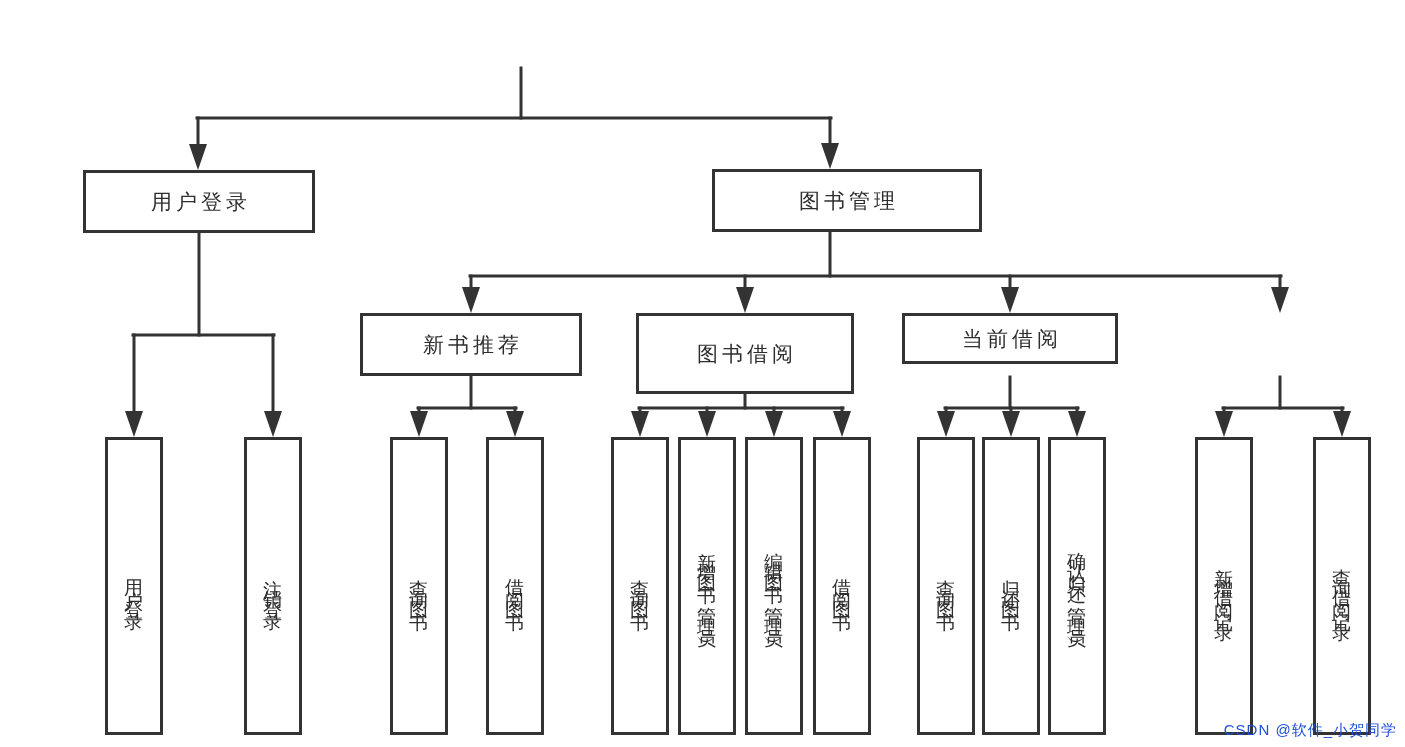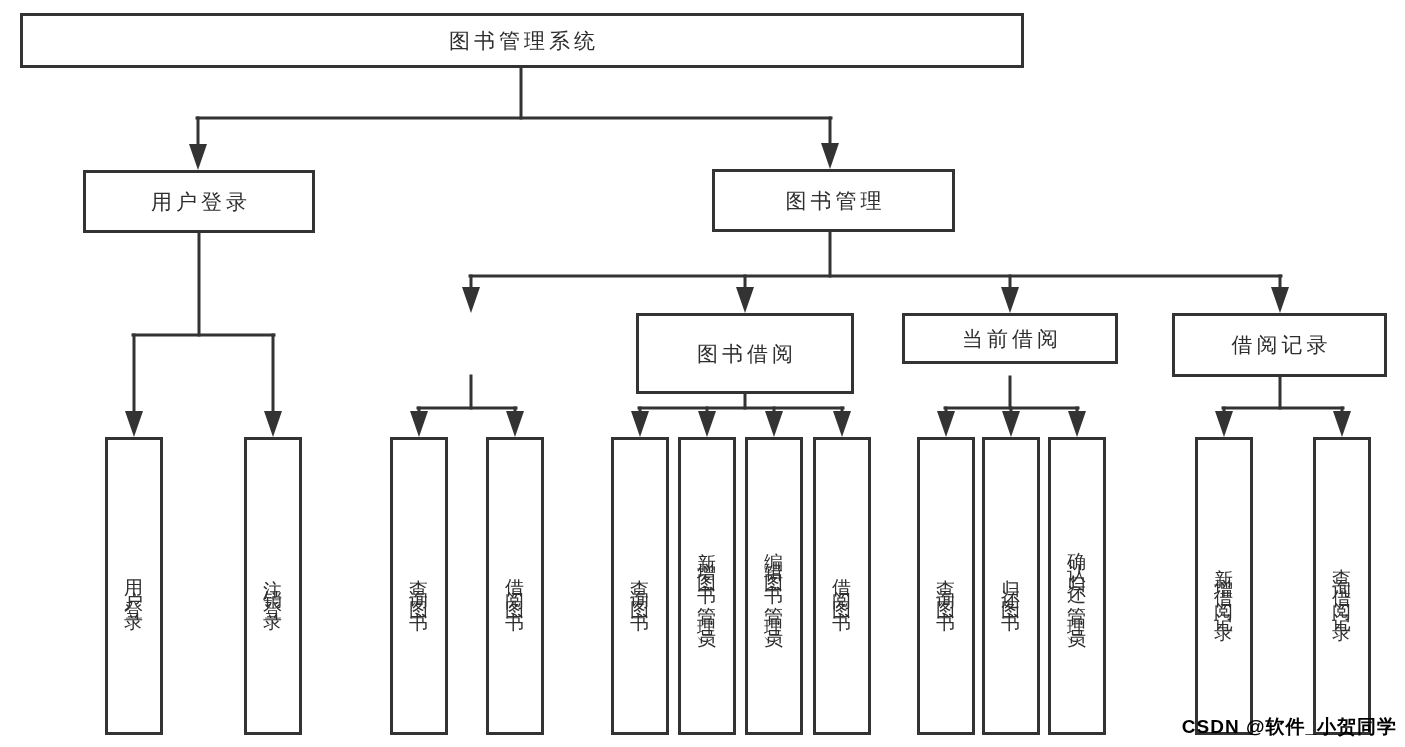--- a/index.html
+++ b/index.html
@@ -48,26 +48,25 @@
     text-orientation: upright;
     font-size: 19px;
     line-height: 1;
     letter-spacing: 11px;
     white-space: nowrap;
   }
   .watermark {
     position: absolute;
     right: 8px;
     bottom: 7px;
-    font-size: 19px;
-    color: #000000;
+    font-size: 15px;
+    color: #1d4ed8;
     letter-spacing: 1px;
     white-space: nowrap;
     z-index: 5;
-    font-weight: bold;
   }
   .wires line {
     stroke: #333333;
     stroke-width: 3;
     stroke-linecap: square;
   }
   .wires polygon { fill: #333333; }
 </style>
 </head>
 <body>
@@ -129,40 +128,37 @@
     <polygon points="1068,411 1086,411 1077,437"></polygon>
 
     <line x1="1280" y1="377" x2="1280" y2="408"></line>
     <line x1="1223" y1="408" x2="1343" y2="408"></line>
     <line x1="1224" y1="408" x2="1224" y2="415"></line>
     <polygon points="1215,411 1233,411 1224,437"></polygon>
     <line x1="1342" y1="408" x2="1342" y2="415"></line>
     <polygon points="1333,411 1351,411 1342,437"></polygon>
   </svg>
 
-  <div class="node hbox" style="left:20px;top:13px;width:1004px;height:55px">
-    <span>图书管理系统</span>
-  </div>
 
   <div class="node hbox" style="left:83px;top:170px;width:232px;height:63px">
     <span>用户登录</span>
   </div>
-  <div class="node hbox" style="left:712px;top:169px;width:243px;height:63px">
+  <div class="node hbox" style="left:712px;top:169px;width:270px;height:63px">
     <span>图书管理</span>
   </div>
 
+  <div class="node hbox" style="left:360px;top:313px;width:222px;height:63px">
+    <span>新书推荐</span>
+  </div>
   <div class="node hbox" style="left:636px;top:313px;width:218px;height:81px">
     <span>图书借阅</span>
   </div>
   <div class="node hbox" style="left:902px;top:313px;width:216px;height:51px">
     <span>当前借阅</span>
   </div>
-  <div class="node hbox" style="left:1172px;top:313px;width:215px;height:64px">
-    <span>借阅记录</span>
-  </div>
 
   <div class="node vbox" style="left:105px">
     <span>用户登录</span>
   </div>
   <div class="node vbox" style="left:244px">
     <span>注销登录</span>
   </div>
 
   <div class="node vbox" style="left:390px">
     <span>查询图书</span>

